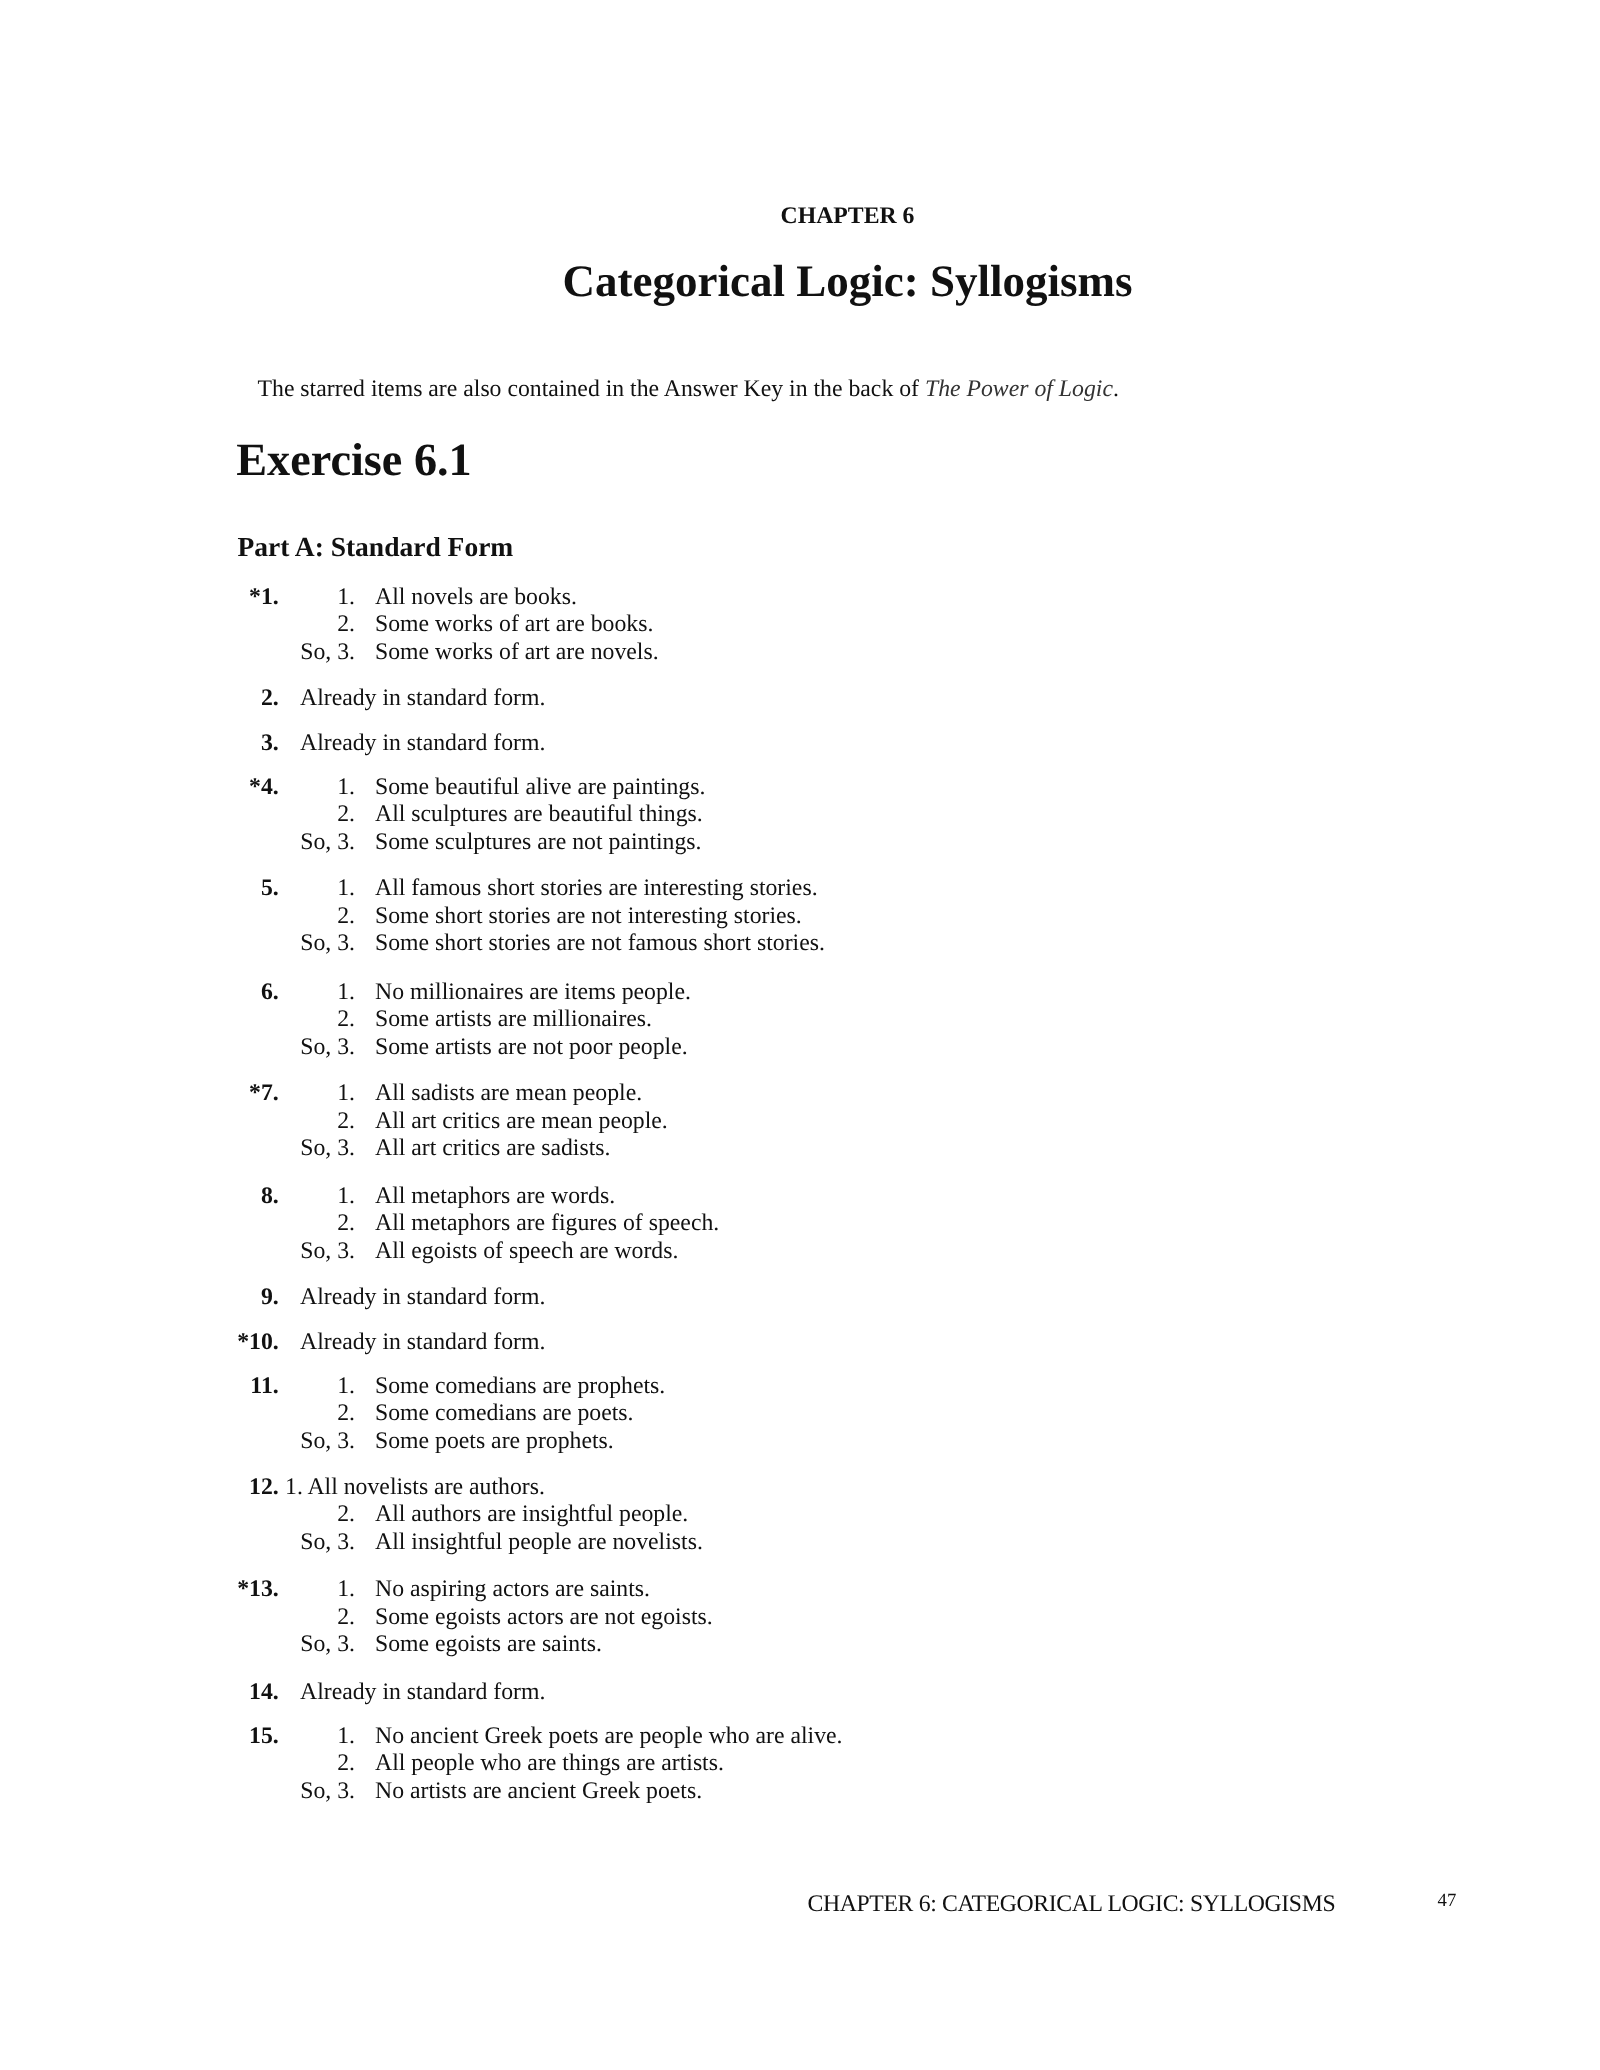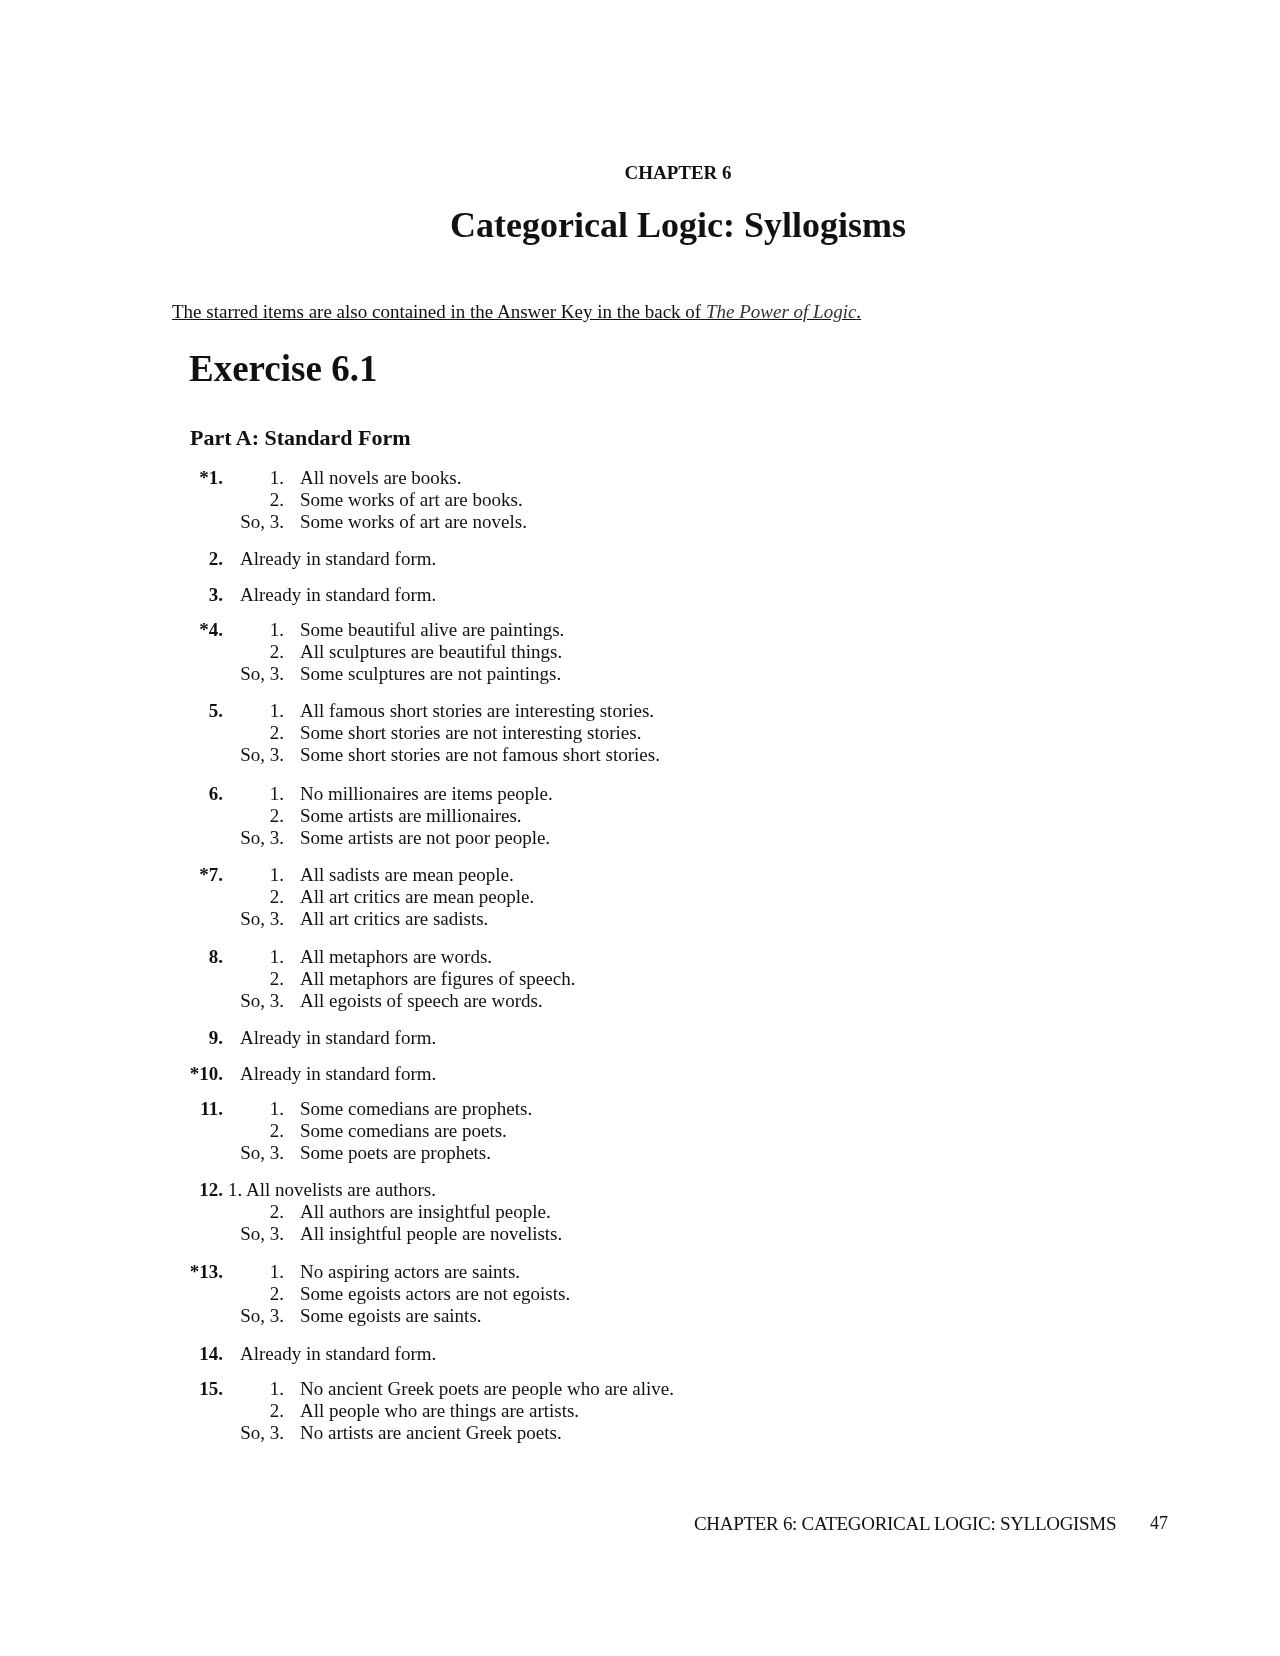--- a/index.html
+++ b/index.html
@@ -1,32 +1,32 @@
 <!DOCTYPE html>
 <html><head>
 <meta charset="utf-8">
 <style>
   html, body { margin:0; padding:0; background:#ffffff; }
   body { width:1280px; height:1656px; position:relative; overflow:hidden;
          font-family:"Liberation Serif","DejaVu Serif",serif; color:#111; }
   .abs { position:absolute; white-space:nowrap; }
   #chapter-label { top:162px; left:0; width:1356px; text-align:center; font-weight:bold; font-size:19px; }
   #chapter-title { top:204px; left:0; width:1356px; text-align:center; font-weight:bold; font-size:36px; }
-  #intro { top:301px; left:172px; font-size:19px;text-decoration:underline; }
+  #intro { top:301px; left:206px; font-size:19px; }
   #intro i { color:#333; }
   #exercise-title { top:347px; left:189px; font-weight:bold; font-size:37px; }
   #part-title { top:425px; left:190px; font-weight:bold; font-size:22px; }
   .line { position:absolute; left:0; height:23px; font-size:19px; line-height:23px; white-space:nowrap; }
   .num { position:absolute; width:223px; text-align:right; font-weight:bold; }
   .pre { position:absolute; width:284px; text-align:right; }
   .stmt { position:absolute; left:300px; }
   .simple { position:absolute; left:240px; }
   .item12first { position:absolute; left:228px; }
-  #footer { top:1513px; left:646px; font-size:19px; letter-spacing:-0.3px;margin-left:48px; }
-  #page-num { top:1513px; left:1150px; font-size:18px; }
+  #footer { top:1513px; left:646px; font-size:19px; letter-spacing:-0.3px; }
+  #page-num { top:1513px; left:1150px; font-size:15px; }
 </style>
 </head>
 <body>
 
 <div id="chapter-label" class="abs">CHAPTER 6</div>
 <div id="chapter-title" class="abs">Categorical Logic: Syllogisms</div>
 
 <div id="intro" class="abs"><span>The starred items are also contained in the Answer Key in the back of </span><i>The Power of Logic</i><span>.</span></div>
 
 <div id="exercise-title" class="abs">Exercise 6.1</div>

